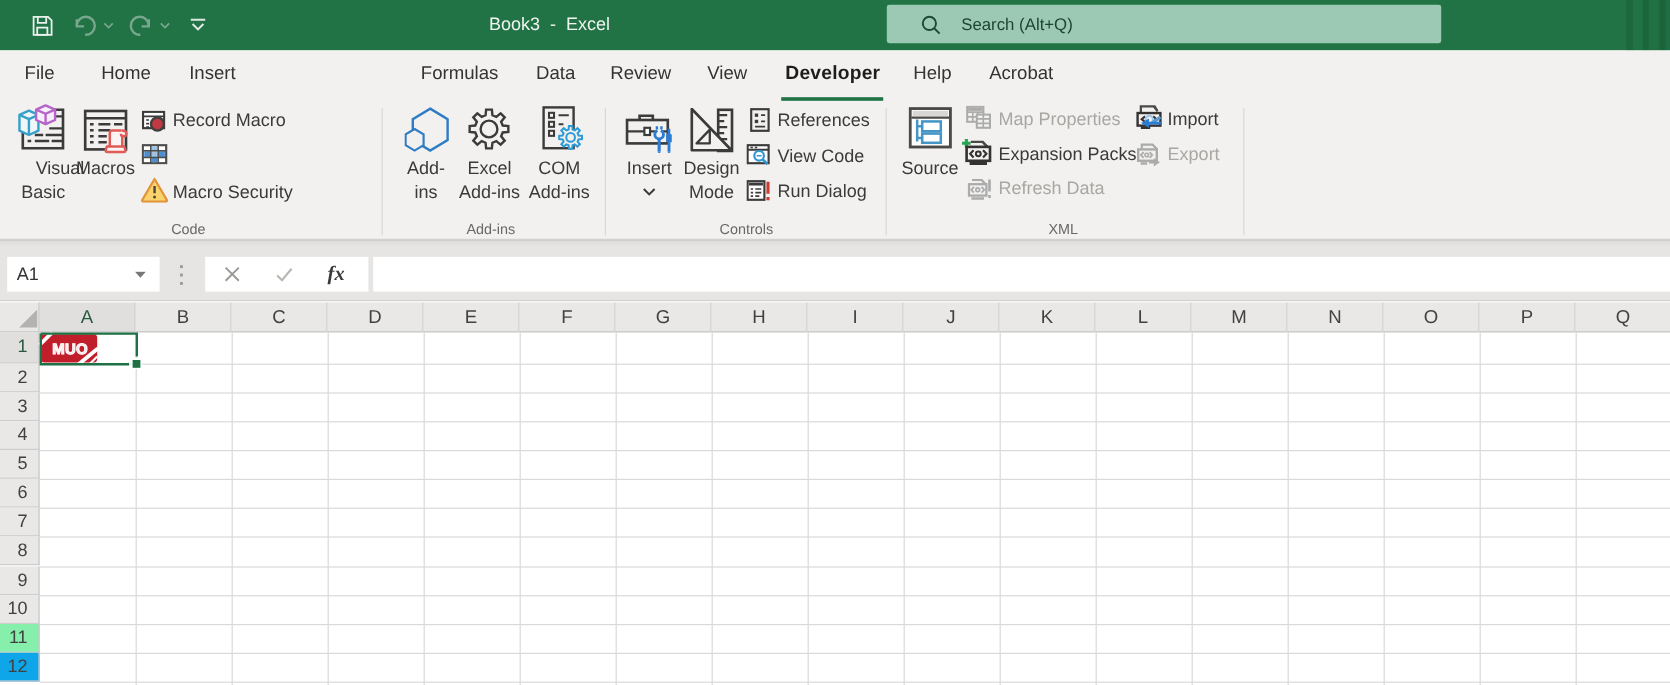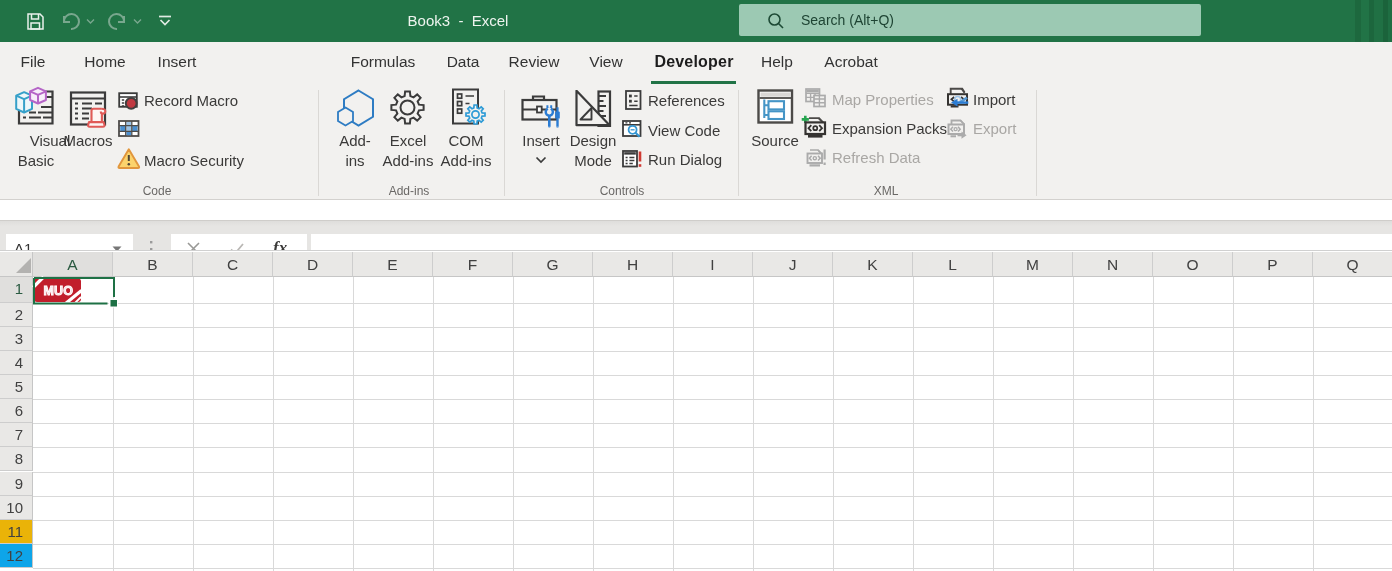--- a/index.html
+++ b/index.html
@@ -16,21 +16,21 @@
     text-align:center; transform:translateX(-50%); white-space:nowrap; }
   .tab.active { font-weight:bold; color:#1d1d1d; font-size:16px; letter-spacing:0.2px; }
   #devunderline { left:651px; top:81px; width:85px; height:3px; background:#217346; }
   #ribbon { left:0; top:85px; width:1392px; height:115px; background:#F2F1EF; border-bottom:1px solid #D3D1CE; }
   .gsep { position:absolute; top:5px; width:1px; height:106px; background:#DAD8D5; }
   .glabel { position:absolute; top:99px; font-size:12px; color:#6a6866; transform:translateX(-50%); white-space:nowrap; }
   .biglabel { position:absolute; font-size:15px; color:#3b3a39; text-align:center; transform:translateX(-50%);
     white-space:nowrap; line-height:20px; }
   .srow { position:absolute; font-size:15px; color:#3b3a39; white-space:nowrap; }
   .srow.dis { color:#a9a7a4; }
-  #fbar { left:0; top:200px; width:1392px; height:57px; background:linear-gradient(#DEDDDB, #E6E5E3 5px); border-top:1px solid #CFCDCA;margin-top:20px; }
+  #fbar { left:0; top:200px; width:1392px; height:57px; background:linear-gradient(#DEDDDB, #E6E5E3 5px); border-top:1px solid #CFCDCA; }
   .fwhite { position:absolute; background:#fff; height:29px; top:13px; }
   #grid { left:0; top:250px; width:1392px; height:321px; background:#fff; border-top:1px solid #D0D0D0; }
   .colhead { position:absolute; top:1px; height:25px; line-height:25px; background:#E9E8E6;
     text-align:center; font-size:15.5px; color:#414141; border-right:1px solid #CDCDCD; border-bottom:1px solid #C6C6C6;}
   .rowhead { position:absolute; left:0; width:33px; background:#E9E8E6; text-align:right; padding-right:9px;
     font-size:15px; color:#414141; border-bottom:1px solid #CDCDCD; border-right:1px solid #C6C6C6; }
   .vline { position:absolute; width:1px; background:#D9D9D9; }
   .hline { position:absolute; height:1px; background:#D9D9D9; }
 </style>
 </head>
@@ -381,21 +381,21 @@
   <div class="rowhead" style="top:26.40px;height:25.40px;line-height:24.40px;color:#2a5a41;background:#E0DFDD;">1</div>
   <div class="rowhead" style="top:51.80px;height:24.10px;line-height:23.10px;color:#414141;background:#E9E8E6;">2</div>
   <div class="rowhead" style="top:75.90px;height:24.10px;line-height:23.10px;color:#414141;background:#E9E8E6;">3</div>
   <div class="rowhead" style="top:100.00px;height:24.10px;line-height:23.10px;color:#414141;background:#E9E8E6;">4</div>
   <div class="rowhead" style="top:124.10px;height:24.10px;line-height:23.10px;color:#414141;background:#E9E8E6;">5</div>
   <div class="rowhead" style="top:148.20px;height:24.10px;line-height:23.10px;color:#414141;background:#E9E8E6;">6</div>
   <div class="rowhead" style="top:172.30px;height:24.10px;line-height:23.10px;color:#414141;background:#E9E8E6;">7</div>
   <div class="rowhead" style="top:196.40px;height:24.10px;line-height:23.10px;color:#414141;background:#E9E8E6;">8</div>
   <div class="rowhead" style="top:220.50px;height:24.10px;line-height:23.10px;color:#414141;background:#E9E8E6;">9</div>
   <div class="rowhead" style="top:244.60px;height:24.10px;line-height:23.10px;color:#414141;background:#E9E8E6;">10</div>
-  <div class="rowhead" style="top:268.70px;height:24.10px;line-height:23.10px;color:#414141;background:#eab308;">11</div>
+  <div class="rowhead" style="top:268.70px;height:24.10px;line-height:23.10px;color:#414141;background:#86efac;">11</div>
   <div class="rowhead" style="top:292.80px;height:24.10px;line-height:23.10px;color:#414141;background:#0ea5e9;">12</div>
   <div class="vline" style="left:113px;top:26.4px;height:294.6px;"></div>
   <div class="vline" style="left:193px;top:26.4px;height:294.6px;"></div>
   <div class="vline" style="left:273px;top:26.4px;height:294.6px;"></div>
   <div class="vline" style="left:353px;top:26.4px;height:294.6px;"></div>
   <div class="vline" style="left:433px;top:26.4px;height:294.6px;"></div>
   <div class="vline" style="left:513px;top:26.4px;height:294.6px;"></div>
   <div class="vline" style="left:593px;top:26.4px;height:294.6px;"></div>
   <div class="vline" style="left:673px;top:26.4px;height:294.6px;"></div>
   <div class="vline" style="left:753px;top:26.4px;height:294.6px;"></div>

